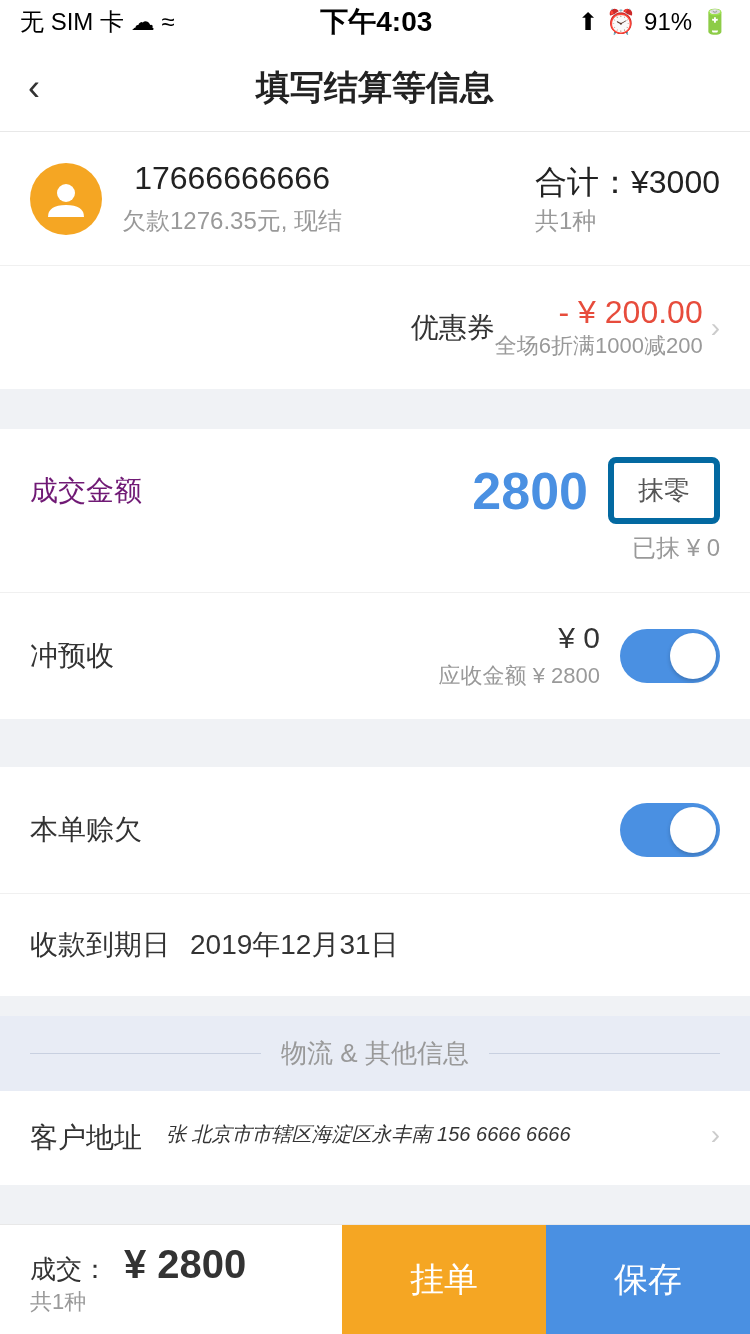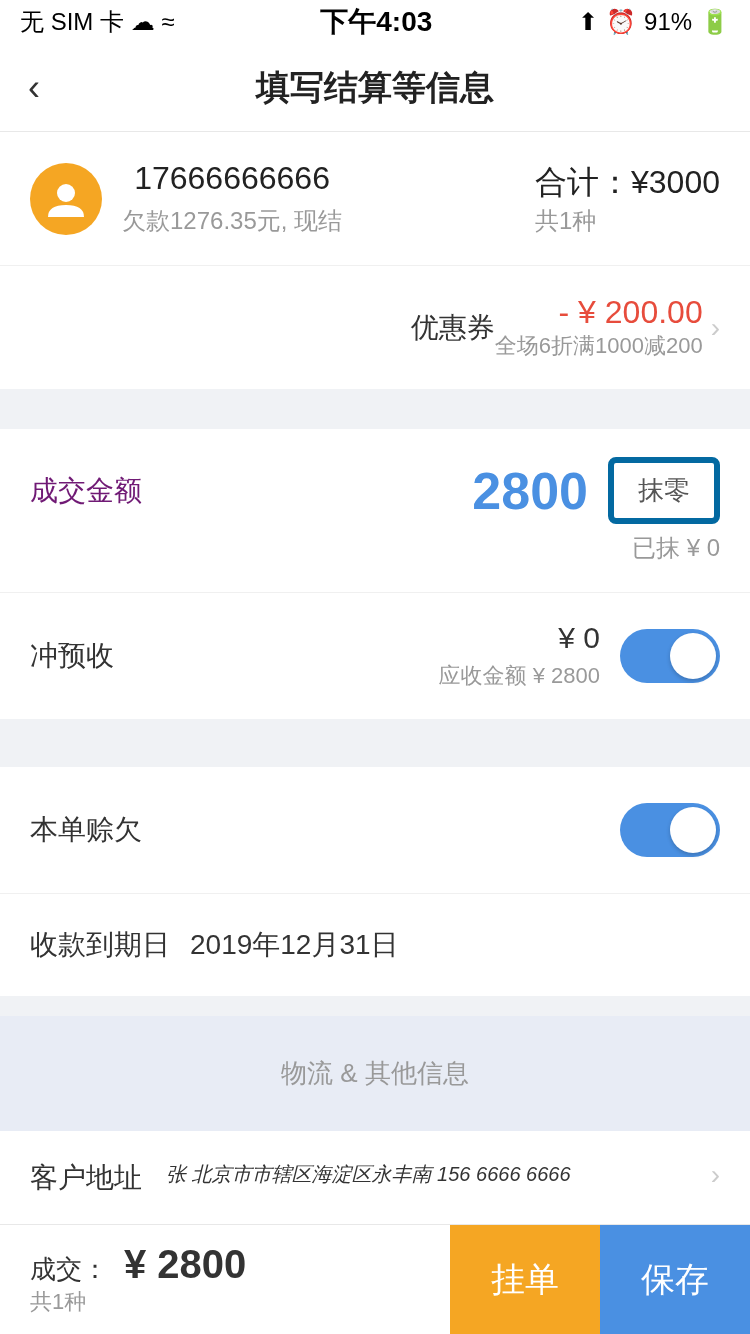--- a/index.html
+++ b/index.html
@@ -189,21 +189,20 @@
     .due-date { font-size: 28px; color: #333; }
 
     
     .logistics-header {
       background: #e8ecf5;
       padding: 20px 30px;
       display: flex;
       align-items: center;
       justify-content: center;
       gap: 20px;
-      flex-direction: column;
     }
     .logistics-line { flex: 1; height: 1px; background: #c8d0e0; }
     .logistics-text { font-size: 26px; color: #999; }
 
     
     .address-row {
       background: #fff;
       padding: 28px 30px;
       display: flex;
       align-items: flex-start;
@@ -232,21 +231,21 @@
     }
     .footer-info {
       flex: 1;
       padding: 0 30px;
     }
     .footer-deal { font-size: 26px; color: #333; }
     .footer-amount { font-size: 40px; color: #333; font-weight: 600; }
     .footer-count { font-size: 22px; color: #999; }
     .footer-btn {
       height: 110px;
-      width: 150px;
+      width: 204px;
       display: flex;
       align-items: center;
       justify-content: center;
       font-size: 34px;
       font-weight: 500;
       cursor: pointer;
       color: #fff;
     }
     .btn-hang { background: #f5a623; }
     .btn-save { background: #4a90e2; text-align: center; }

